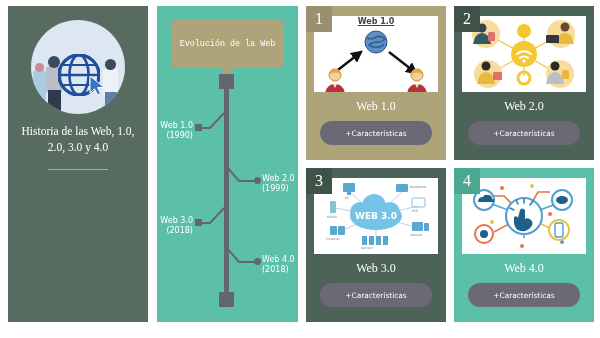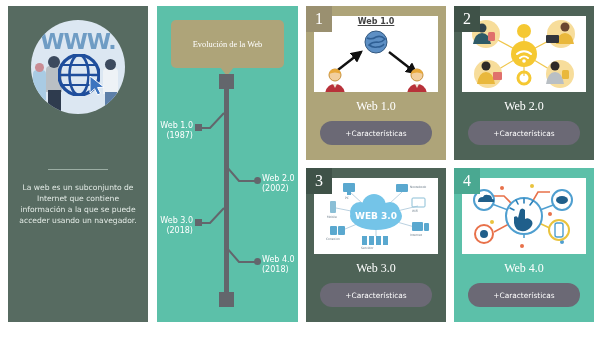--- a/index.html
+++ b/index.html
@@ -131,21 +131,21 @@
   }
   #evo-banner-label {
     position: absolute;
     left: 0; top: 0;
     width: 113px;
     height: 48px;
     display: flex;
     align-items: center;
     justify-content: center;
     text-align: center;
-    font-family: Liberation Serif, serif;
+    font-family: Liberation Mono, monospace;
     font-size: 8.4px;
     color: #ffffff;
     padding: 0 6px;
     box-sizing: border-box;
   }
   #evo-pointer {
     position: absolute;
     left: 63px;
     top: 61px;
     width: 0; height: 0;
@@ -284,21 +284,20 @@
   }
 </style>
 </head>
 <body>
 
 <div id="canvas">
 
   <div id="left-panel">
 
     <div id="hero-illustration">
-      <div class="www-text">WWW.</div>
 
       <div class="person" style="left:2px; top:50px; width:13px; height:30px; background:#a9cbe3;"></div>
       <div class="p-head" style="left:4px; top:43px; width:9px; height:9px; background:#c98c94;"></div>
 
       <div class="person" style="left:15px; top:46px; width:16px; height:26px; background:#b9bfc4;"></div>
       <div class="p-head" style="left:17px; top:36px; width:12px; height:12px; background:#3c4a5e;"></div>
       <div style="position:absolute; left:17px; top:70px; width:13px; height:24px; background:#2e3b4e;"></div>
 
       <div class="person" style="left:72px; top:48px; width:15px; height:26px; background:#eef2f6;"></div>
       <div class="p-head" style="left:74px; top:39px; width:11px; height:11px; background:#3c4a5e;"></div>
@@ -314,54 +313,54 @@
         </svg>
       </div>
 
       <div class="cursor-arrow">
         <svg width="18" height="20" viewBox="0 0 18 20">
           <polygon points="1,0 1,17 5.5,12.8 8.6,19 11.6,17.4 8.6,11.6 15,11.2" fill="#3d74bf" stroke="#ffffff" stroke-width="1"></polygon>
         </svg>
       </div>
     </div>
 
+    <div id="left-title">Historia de las Web, 1.0, 2.0, 3.0 y 4.0</div>
     <div id="left-divider"></div>
-    <div id="left-body">La web es un subconjunto de Internet que contiene información a la que se puede acceder usando un navegador.</div>
   </div>
 
   <div id="mid-panel">
 
     <div id="evo-banner">
       <div id="evo-banner-label">Evolución de la Web</div>
     </div>
     <div id="evo-pointer"></div>
 
     <div id="timeline-line"></div>
     <div class="timeline-cap" id="cap-top"></div>
     <div class="timeline-cap" id="cap-bottom"></div>
 
     <div>
       <svg style="position:absolute; left:40px; top:104px; width:30px; height:22px;">
         <polyline points="0,18 13,18 27,3" fill="none" stroke="#63666c" stroke-width="2"></polyline>
       </svg>
       <div class="tl-marker-square" style="left:38px; top:118px;"></div>
       <div class="tl-label right-al" style="left:0px; top:115px; width:36px;">
         <div>Web 1.0</div>
-        <div>(1987)</div>
+        <div>(1990)</div>
       </div>
     </div>
 
     <div>
       <svg style="position:absolute; left:69px; top:157px; width:32px; height:22px;">
         <polyline points="0,3 13,18 30,18" fill="none" stroke="#63666c" stroke-width="2"></polyline>
       </svg>
       <div class="tl-marker-dot" style="left:97px; top:171px;"></div>
       <div class="tl-label left-al" style="left:105px; top:168px; width:38px;">
         <div>Web 2.0</div>
-        <div>(2002)</div>
+        <div>(1999)</div>
       </div>
     </div>
 
     <div>
       <svg style="position:absolute; left:40px; top:199px; width:30px; height:22px;">
         <polyline points="0,18 13,18 27,3" fill="none" stroke="#63666c" stroke-width="2"></polyline>
       </svg>
       <div class="tl-marker-square" style="left:38px; top:213px;"></div>
       <div class="tl-label right-al" style="left:0px; top:210px; width:36px;">
         <div>Web 3.0</div>

